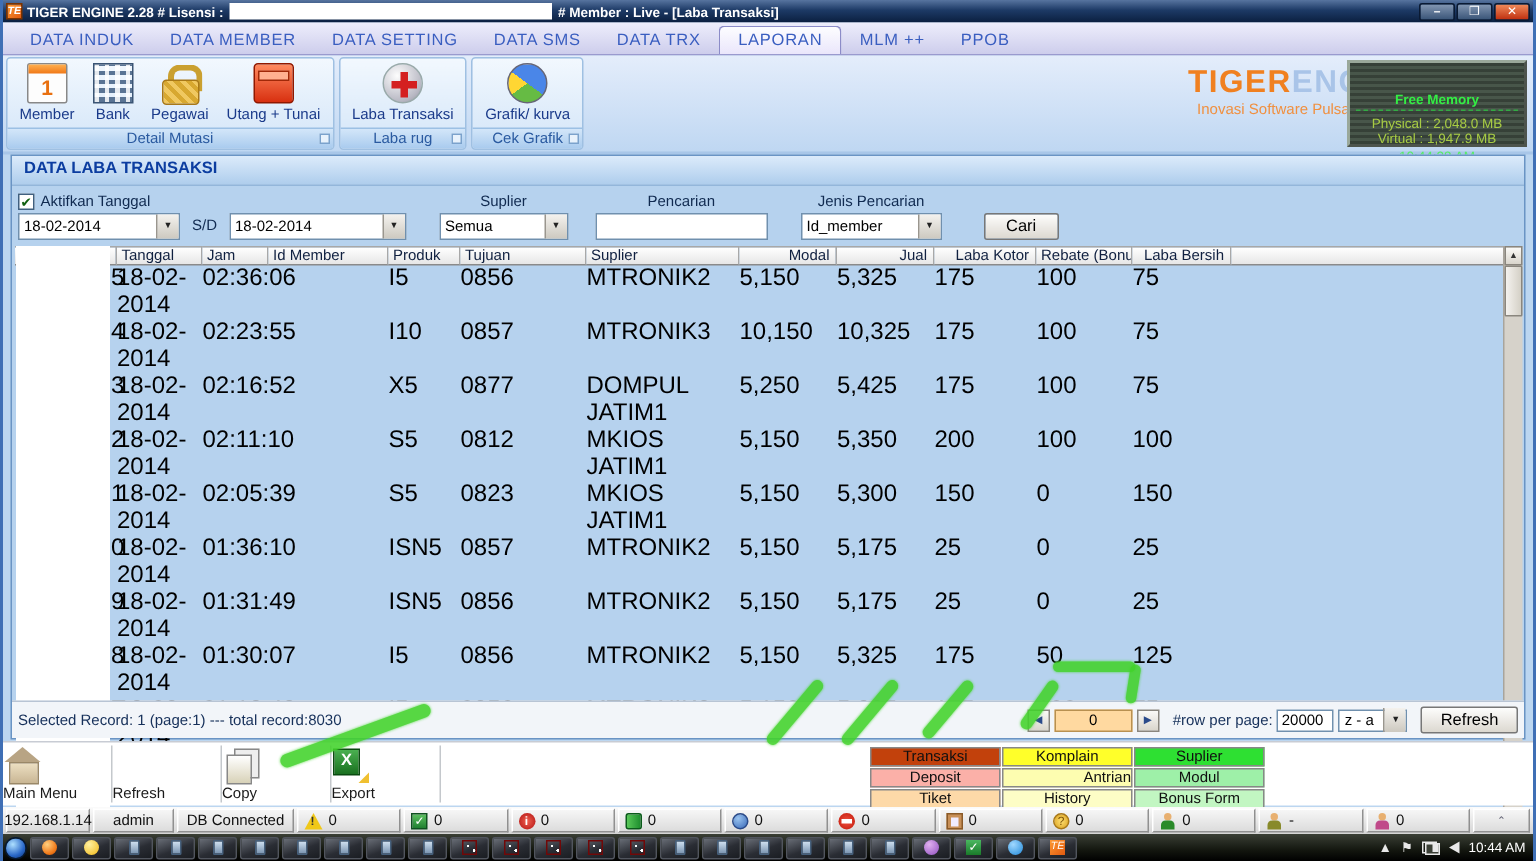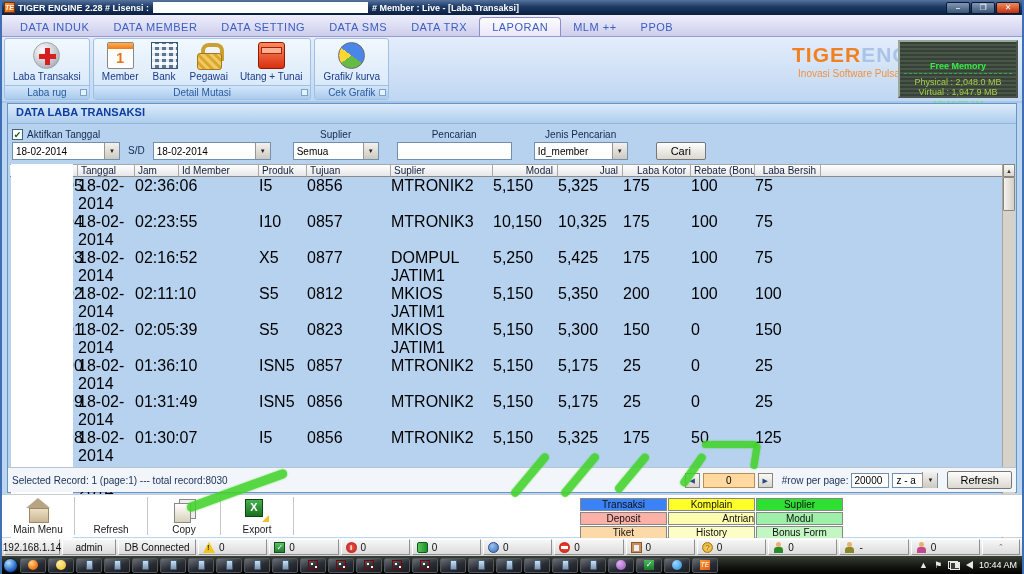--- a/index.html
+++ b/index.html
@@ -113,21 +113,21 @@
   .pgbtn { width:15px; height:15px; background:linear-gradient(#fbfaf7,#d9d5cc); border:1px solid #8a867e;
            font-size:7px; line-height:13px; text-align:center; color:#2a4a8a; }
   .pgbox { width:52px; height:15px; background:#ffd9a0; border:1px solid #b89050; text-align:center; line-height:14px; color:#000; }
   .rpp-input { width:38px; height:15px; background:#fff; border:1px solid #7090ae; font-size:10px; padding:0 2px; }
   .sortcombo { width:46px; height:15px; }
   .refreshbtn { height:18px; padding:0 12px; margin-left:6px; }
 
   
   .btoolbar { position:absolute; left:0; right:0; top:494px; height:43px; background:#fff; border-top:1px solid #c8ccd4;
               display:flex; align-items:stretch; }
-  .bbtn { width:72px; display:flex; flex-direction:column; align-items:center; justify-content:center; gap:2px;
+  .bbtn { width:72px; display:flex; flex-direction:column; justify-content:center; gap:2px;
           font-size:10px; color:#1a1a1a; }
   .bsep { width:1px; background:#c4c8cc; margin:2px 0; }
   .bicon { width:26px; height:24px; position:relative; }
   .ic-home:before { content:""; position:absolute; left:1px; top:0; border-left:12px solid transparent; border-right:12px solid transparent;
                     border-bottom:10px solid #b8a484; }
   .ic-home:after { content:""; position:absolute; left:4px; top:10px; width:18px; height:13px; background:linear-gradient(#ecdfc2,#cbb astron astron); background:linear-gradient(#ecdfc2,#c9b694); border:1px solid #9a8868; }
   .ic-refresh { color:#3a7ae0; font-size:26px; line-height:24px; text-align:center; font-weight:bold; }
   .ic-copy:before { content:""; position:absolute; left:8px; top:1px; width:15px; height:18px; background:#eee; border:1px solid #888; }
   .ic-copy:after { content:""; position:absolute; left:3px; top:5px; width:15px; height:18px; background:linear-gradient(#fff,#d8d2b8); border:1px solid #888; }
   .ic-excel:before { content:"X"; position:absolute; left:1px; top:1px; width:16px; height:16px; background:linear-gradient(#4ab050,#1a7020);
@@ -221,46 +221,46 @@
       <div class="tab active">LAPORAN</div>
       <div class="tab">MLM ++</div>
       <div class="tab">PPOB</div>
     </div>
 
   <div class="ribbon">
     <div id="ribbon-groups" style="display:flex;">
         <div class="rgroup">
           <div class="rgroup-body">
             <div class="rbtn">
-              <span class="ricon ic-firstaid"></span>
-              <span>Laba Transaksi</span>
-            </div>
-          </div>
-          <div class="rgroup-label">Laba rug<span class="launcher"></span></div>
+              <span class="ricon ic-calendar"></span>
+              <span>Member</span>
+            </div>
+            <div class="rbtn">
+              <span class="ricon ic-bank"></span>
+              <span>Bank</span>
+            </div>
+            <div class="rbtn">
+              <span class="ricon ic-lock"></span>
+              <span>Pegawai</span>
+            </div>
+            <div class="rbtn">
+              <span class="ricon ic-chest"></span>
+              <span>Utang + Tunai</span>
+            </div>
+          </div>
+          <div class="rgroup-label">Detail Mutasi<span class="launcher"></span></div>
         </div>
         <div class="rgroup">
           <div class="rgroup-body">
             <div class="rbtn">
-              <span class="ricon ic-calendar"></span>
-              <span>Member</span>
-            </div>
-            <div class="rbtn">
-              <span class="ricon ic-bank"></span>
-              <span>Bank</span>
-            </div>
-            <div class="rbtn">
-              <span class="ricon ic-lock"></span>
-              <span>Pegawai</span>
-            </div>
-            <div class="rbtn">
-              <span class="ricon ic-chest"></span>
-              <span>Utang + Tunai</span>
-            </div>
-          </div>
-          <div class="rgroup-label">Detail Mutasi<span class="launcher"></span></div>
+              <span class="ricon ic-firstaid"></span>
+              <span>Laba Transaksi</span>
+            </div>
+          </div>
+          <div class="rgroup-label">Laba rug<span class="launcher"></span></div>
         </div>
         <div class="rgroup">
           <div class="rgroup-body">
             <div class="rbtn">
               <span class="ricon ic-pie"></span>
               <span>Grafik/ kurva</span>
             </div>
           </div>
           <div class="rgroup-label">Cek Grafik<span class="launcher"></span></div>
         </div>
@@ -584,21 +584,21 @@
           <span>Copy</span>
         </div>
         <div class="bsep"></div>
         <div class="bbtn">
           <span class="bicon ic-excel"></span>
           <span>Export</span>
         </div>
         <div class="bsep"></div>
       </div>
     <div class="qgrid" id="quick-grid">
-        <div class="qcell" style="background: #3b82f6;">Transaksi</div>
+        <div class="qcell" style="background: #c2410c;">Transaksi</div>
         <div class="qcell" style="background: rgb(255, 255, 42);">Komplain</div>
         <div class="qcell" style="background: rgb(46, 224, 50);">Suplier</div>
         <div class="qcell" style="background: rgb(251, 176, 168);">Deposit</div>
         <div class="qcell" style="background: rgb(253, 253, 176); text-align: right;">Antrian</div>
         <div class="qcell" style="background: rgb(158, 240, 168);">Modul</div>
         <div class="qcell" style="background: rgb(253, 217, 168);">Tiket</div>
         <div class="qcell" style="background: rgb(253, 253, 198);">History</div>
         <div class="qcell" style="background: rgb(194, 246, 194);">Bonus Form</div>
       </div>
   </div>

